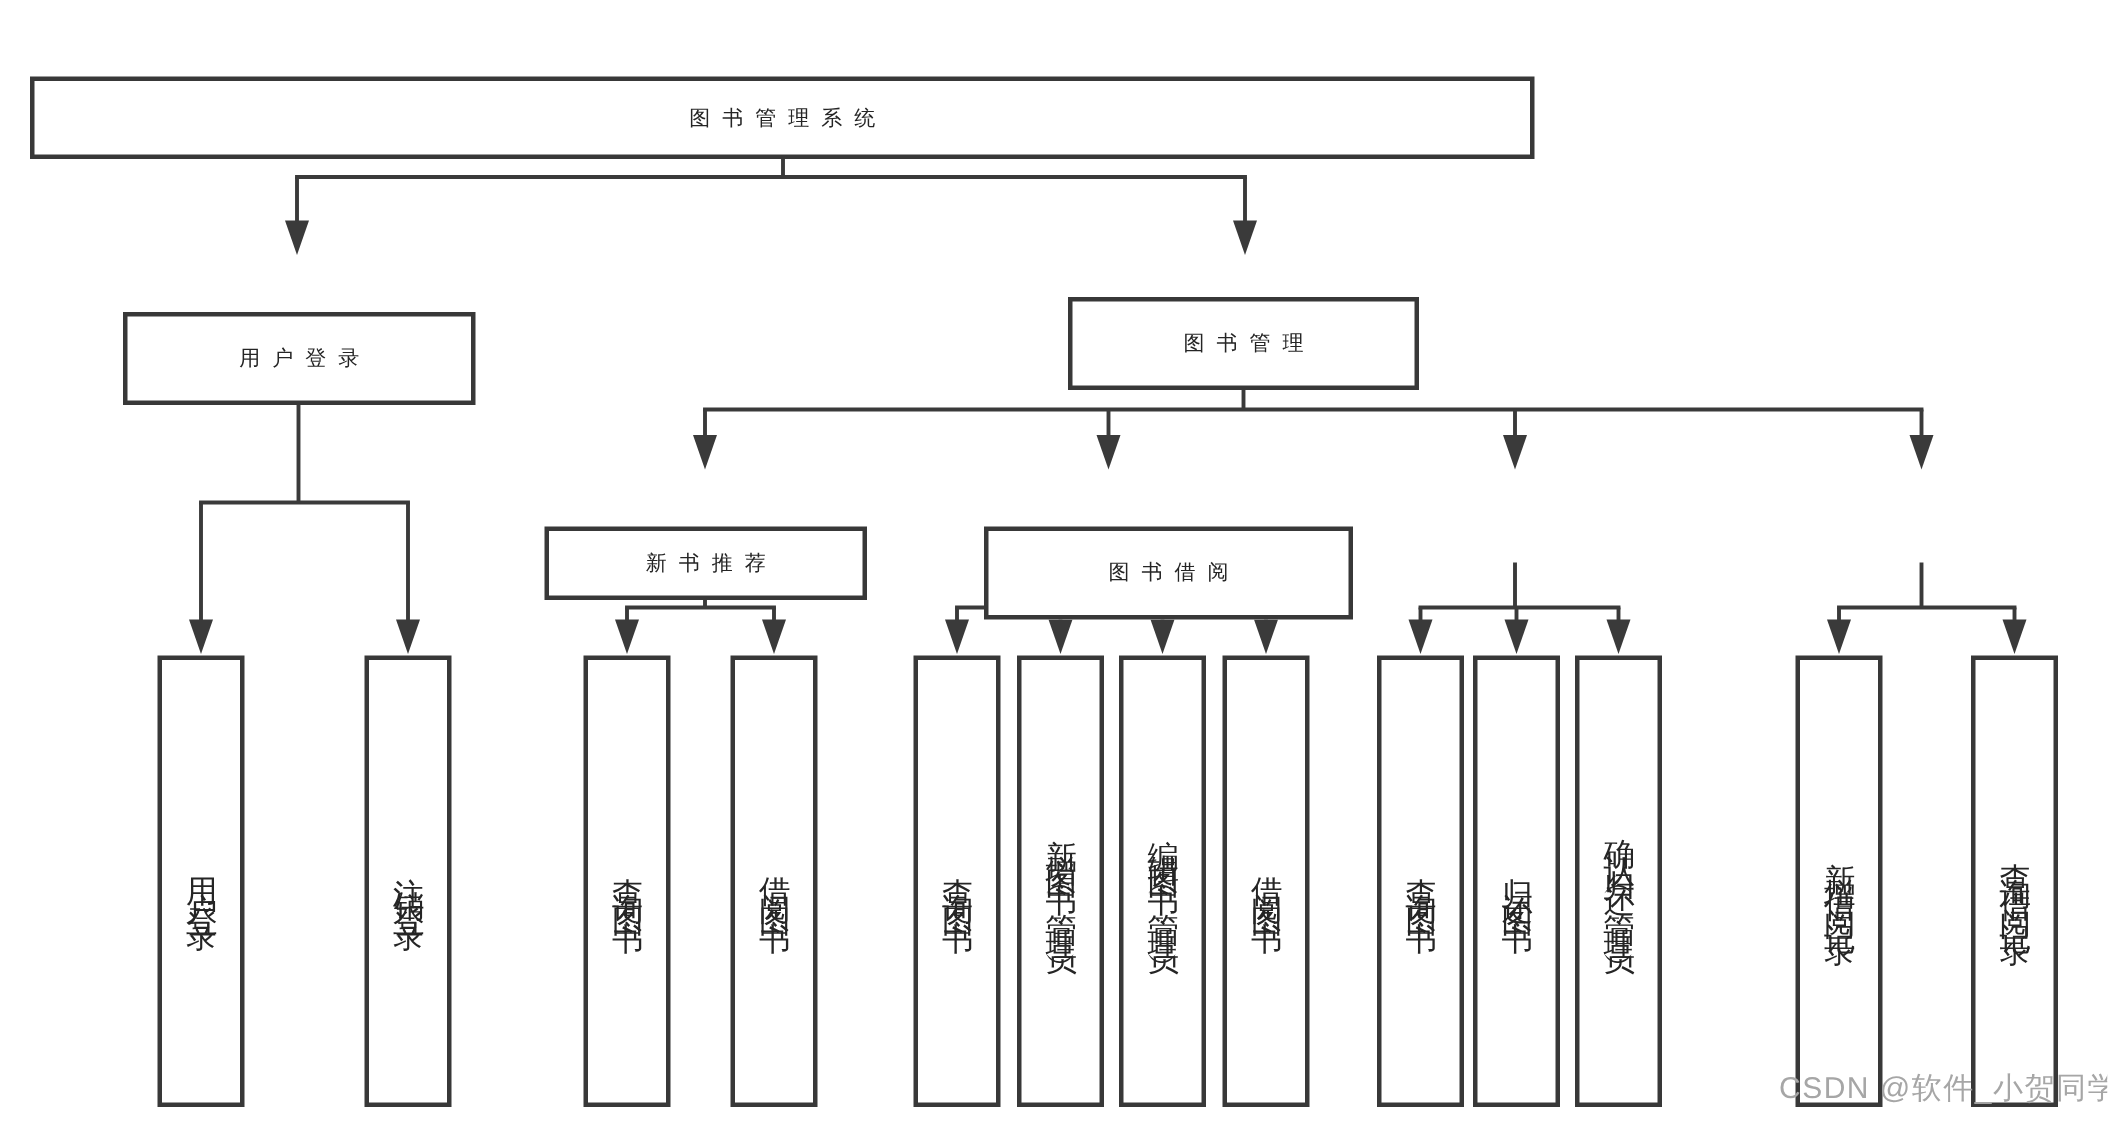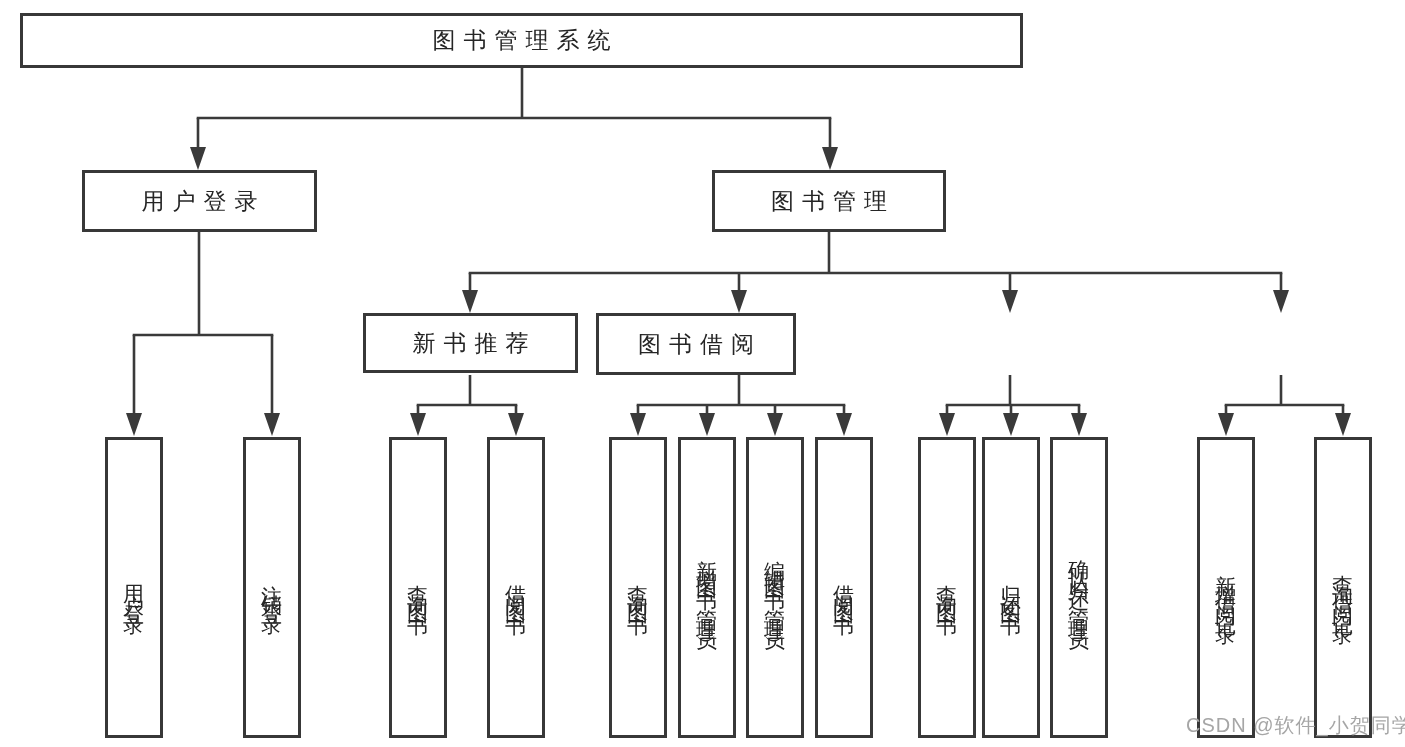--- a/index.html
+++ b/index.html
@@ -13,21 +13,21 @@
   }
   svg.connectors{position:absolute;left:0;top:0;z-index:1;}
   .cline{stroke:var(--line,#3a3a3a);stroke-width:2.6;fill:none;}
   .ahead{fill:var(--line,#3a3a3a);stroke:none;}
   .node{
     position:absolute;z-index:2;box-sizing:border-box;background:#fff;
     border:3px solid var(--box-border,#383838);
     display:flex;align-items:center;justify-content:center;
     color:var(--text,#252525);
   }
-  .hnode{font-size:23px;letter-spacing:8px;text-indent:8px;white-space:nowrap;}
+  .hnode{font-size:14px;letter-spacing:8px;text-indent:8px;white-space:nowrap;margin-top:38px;}
   .vnode .vtext{
     writing-mode:vertical-rl;text-orientation:mixed;
     font-size:21px;letter-spacing:10px;line-height:1;white-space:nowrap;
   }
   .watermark{
     position:absolute;z-index:3;left:1186px;top:712px;
     font-size:20px;letter-spacing:1px;color:var(--watermark,#a6a6a6);
     white-space:nowrap;
   }
 </style>
@@ -94,24 +94,24 @@
     <line class="cline" x1="1224.7" y1="405" x2="1344.3" y2="405"></line>
     <line class="cline" x1="1226" y1="405" x2="1226" y2="414"></line>
     <polygon class="ahead" points="1218,413 1234,413 1226,436"></polygon>
     <line class="cline" x1="1343" y1="405" x2="1343" y2="414"></line>
     <polygon class="ahead" points="1335,413 1351,413 1343,436"></polygon>
   </svg>
 
   <div class="node hnode" style="left:20px;top:13px;width:1003px;height:55px;">图书管理系统</div>
 
   <div class="node hnode" style="left:82px;top:170px;width:235px;height:62px;">用户登录</div>
-  <div class="node hnode" style="left:712px;top:170px;width:234px;height:62px;">图书管理</div>
+  <div class="node hnode" style="left:712px;top:160px;width:234px;height:62px;">图书管理</div>
 
-  <div class="node hnode" style="left:363px;top:313px;width:215px;height:60px;">新书推荐</div>
-  <div class="node hnode" style="left:596px;top:313px;width:200px;height:62px;">图书借阅</div>
+  <div class="node hnode" style="left:363px;top:313px;width:215px;height:49px;">新书推荐</div>
+  <div class="node hnode" style="left:656px;top:313px;width:246px;height:62px;">图书借阅</div>
 
   <div class="node vnode" style="left:105px;top:437px;width:58px;height:301px;">
     <span class="vtext">用户登录</span>
   </div>
   <div class="node vnode" style="left:243px;top:437px;width:58px;height:301px;">
     <span class="vtext">注销登录</span>
   </div>
 
   <div class="node vnode" style="left:389px;top:437px;width:58px;height:301px;">
     <span class="vtext">查询图书</span>

